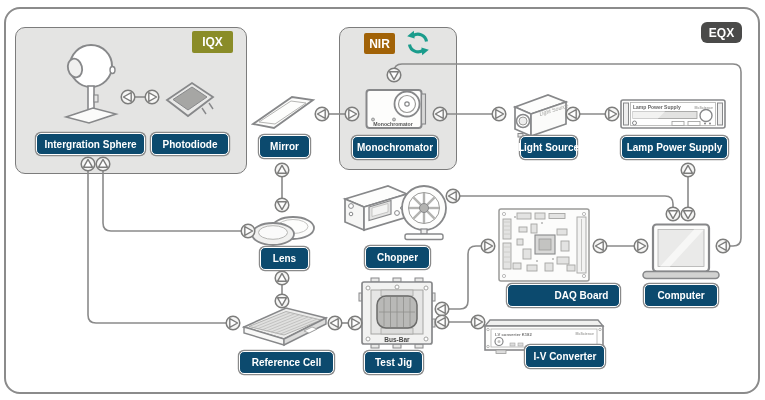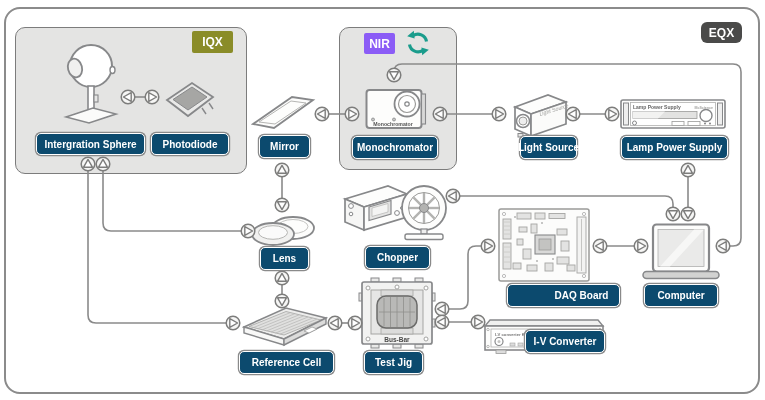--- a/index.html
+++ b/index.html
@@ -7,21 +7,21 @@
          font-family:"Liberation Sans",sans-serif;}
   .frame{position:absolute;left:4px;top:7px;width:752px;height:383px;
          border:2px solid #8b8b8b;border-radius:16px;}
   .group{position:absolute;background:#e4e4e3;border:1.5px solid #7c7c7c;border-radius:10px;}
   .label{position:absolute;background:#0c4a6e;color:#fff;border:1px solid #fff;
          box-shadow:0 0 0 1.2px #8a8a8a;border-radius:5px;display:flex;align-items:center;
          justify-content:center;font-size:10px;font-weight:bold;white-space:nowrap;z-index:8;}
   .badge{position:absolute;color:#fff;font-weight:bold;font-size:12px;display:flex;
          align-items:center;justify-content:center;z-index:8;border-radius:2px;}
   .badge-iqx{background:#8a8c28;}
-  .badge-nir{background:#8b5cf6;}
+  .badge-nir{background:#a16207;}
   .badge-eqx{background:#4a4a49;}
   svg.layer{position:absolute;left:0;top:0;z-index:6;}
   svg.icon{position:absolute;z-index:4;overflow:visible;}
 </style>
 </head>
 <body>
 
 <div id="stage">
 
   <div class="frame"></div>
@@ -314,15 +314,15 @@
   <div class="label" style="left:259px;top:135px;width:49px;height:21px;">Mirror</div>
   <div class="label" style="left:352px;top:136px;width:84px;height:21px;">Monochromator</div>
   <div class="label" style="left:520px;top:136px;width:55px;height:21px;">Light Source</div>
   <div class="label" style="left:621px;top:136px;width:105px;height:21px;">Lamp Power Supply</div>
   <div class="label" style="left:260px;top:247px;width:47px;height:21px;">Lens</div>
   <div class="label" style="left:365px;top:246px;width:63px;height:21px;">Chopper</div>
   <div class="label" style="left:507px;top:284px;width:75px;height:21px;padding-left:36px;">DAQ Board</div>
   <div class="label" style="left:644px;top:284px;width:72px;height:21px;">Computer</div>
   <div class="label" style="left:239px;top:351px;width:93px;height:21px;">Reference Cell</div>
   <div class="label" style="left:364px;top:351px;width:57px;height:21px;">Test Jig</div>
-  <div class="label" style="left:525px;top:330px;width:78px;height:21px;">I-V Converter</div>
+  <div class="label" style="left:525px;top:345px;width:78px;height:21px;">I-V Converter</div>
 
 </div>
 
 </body></html>

